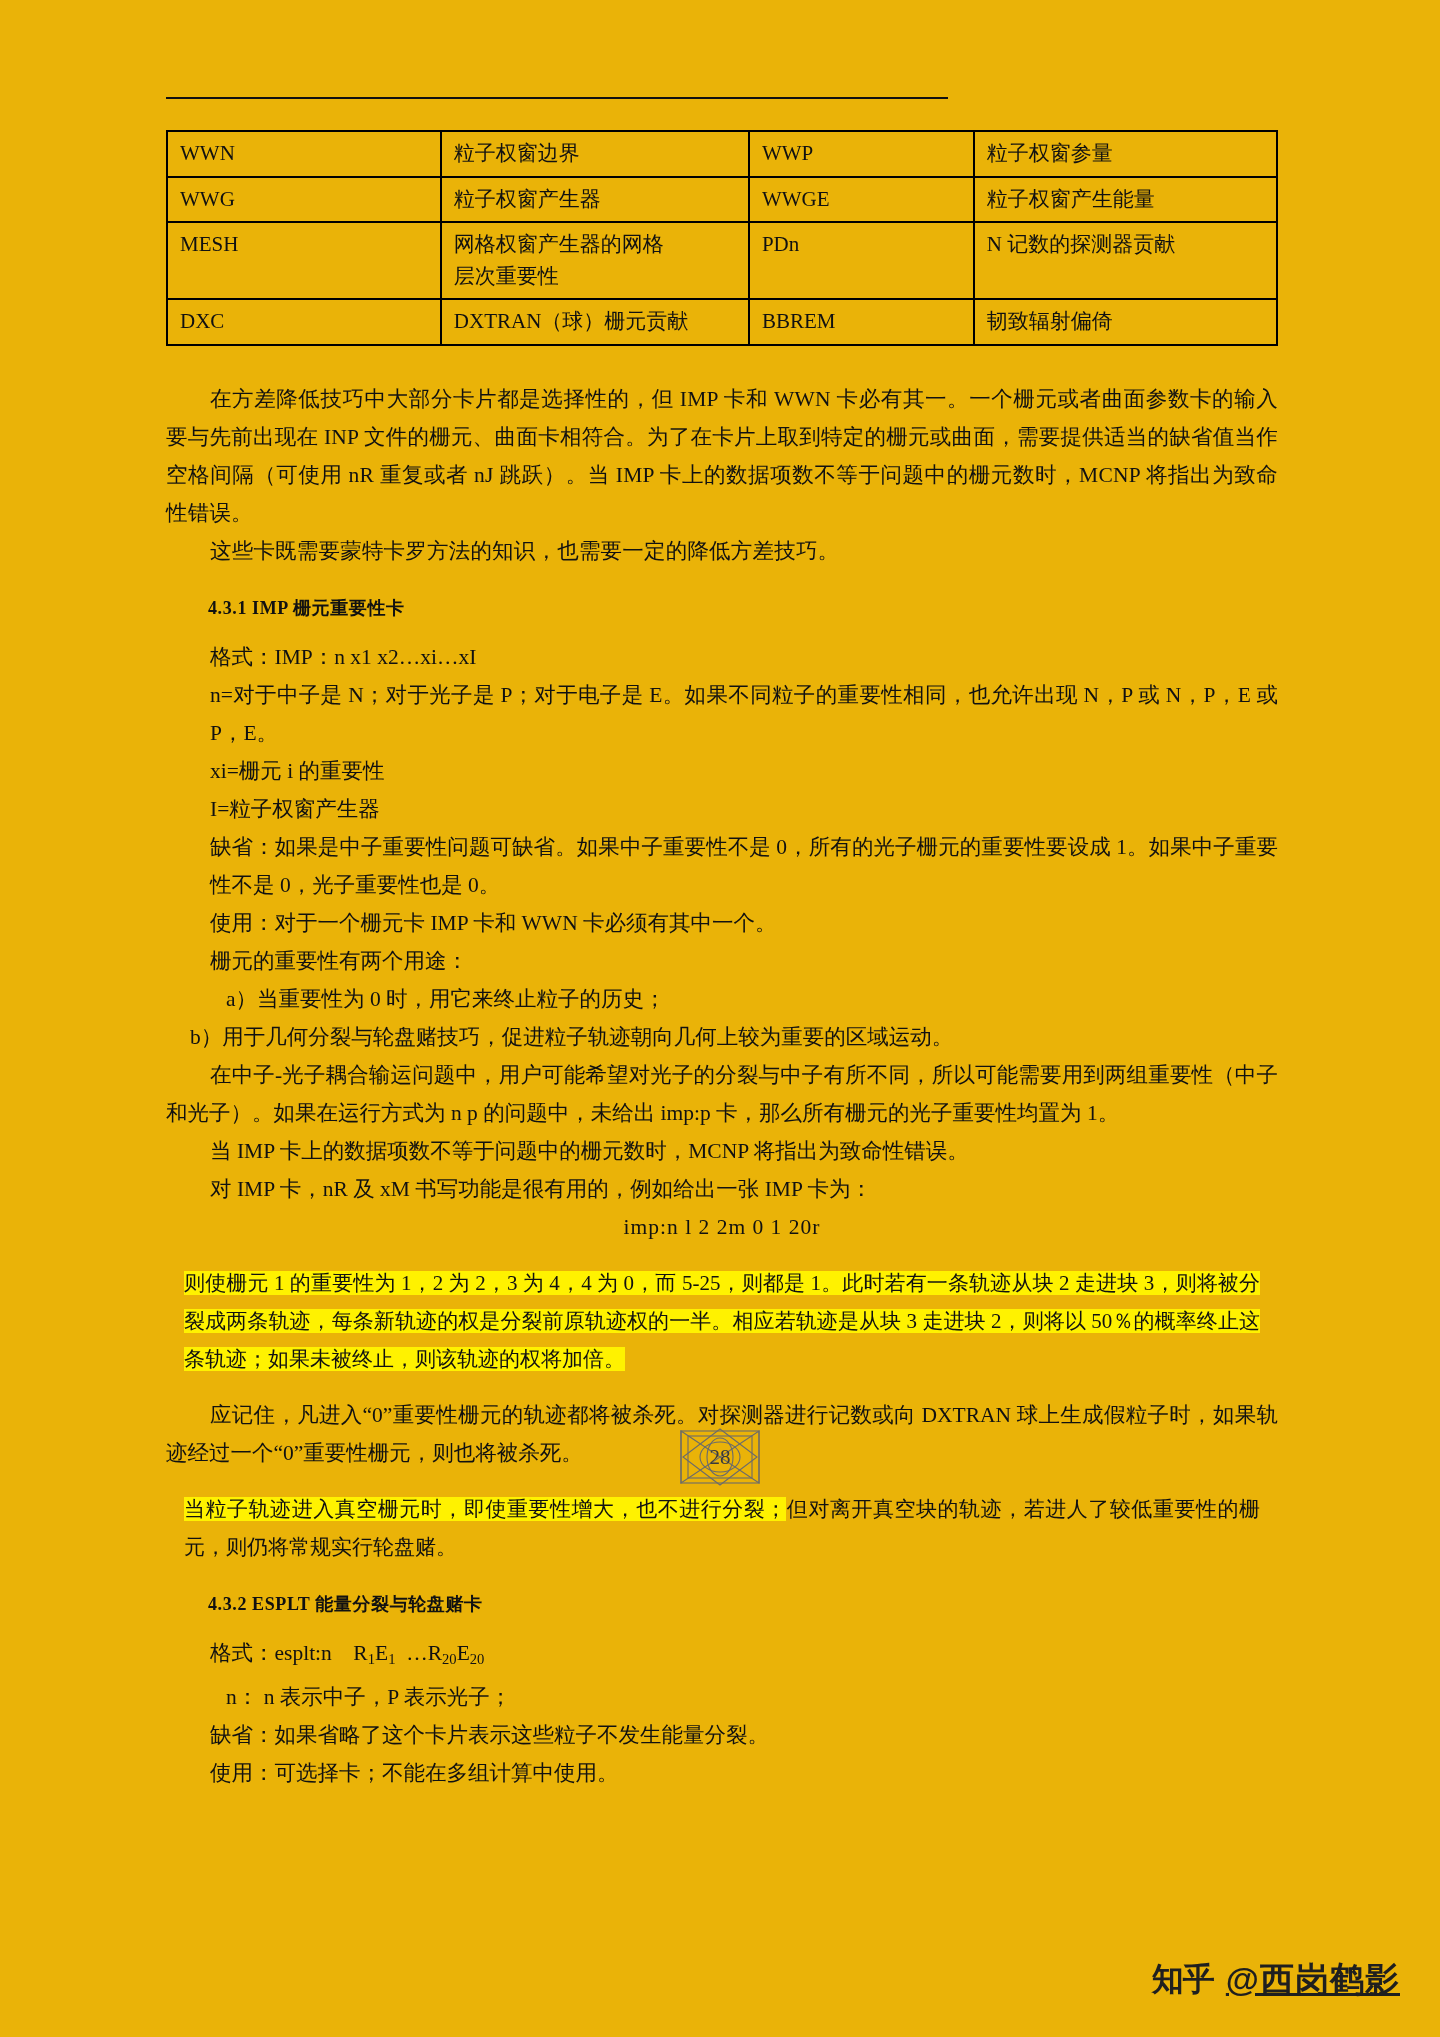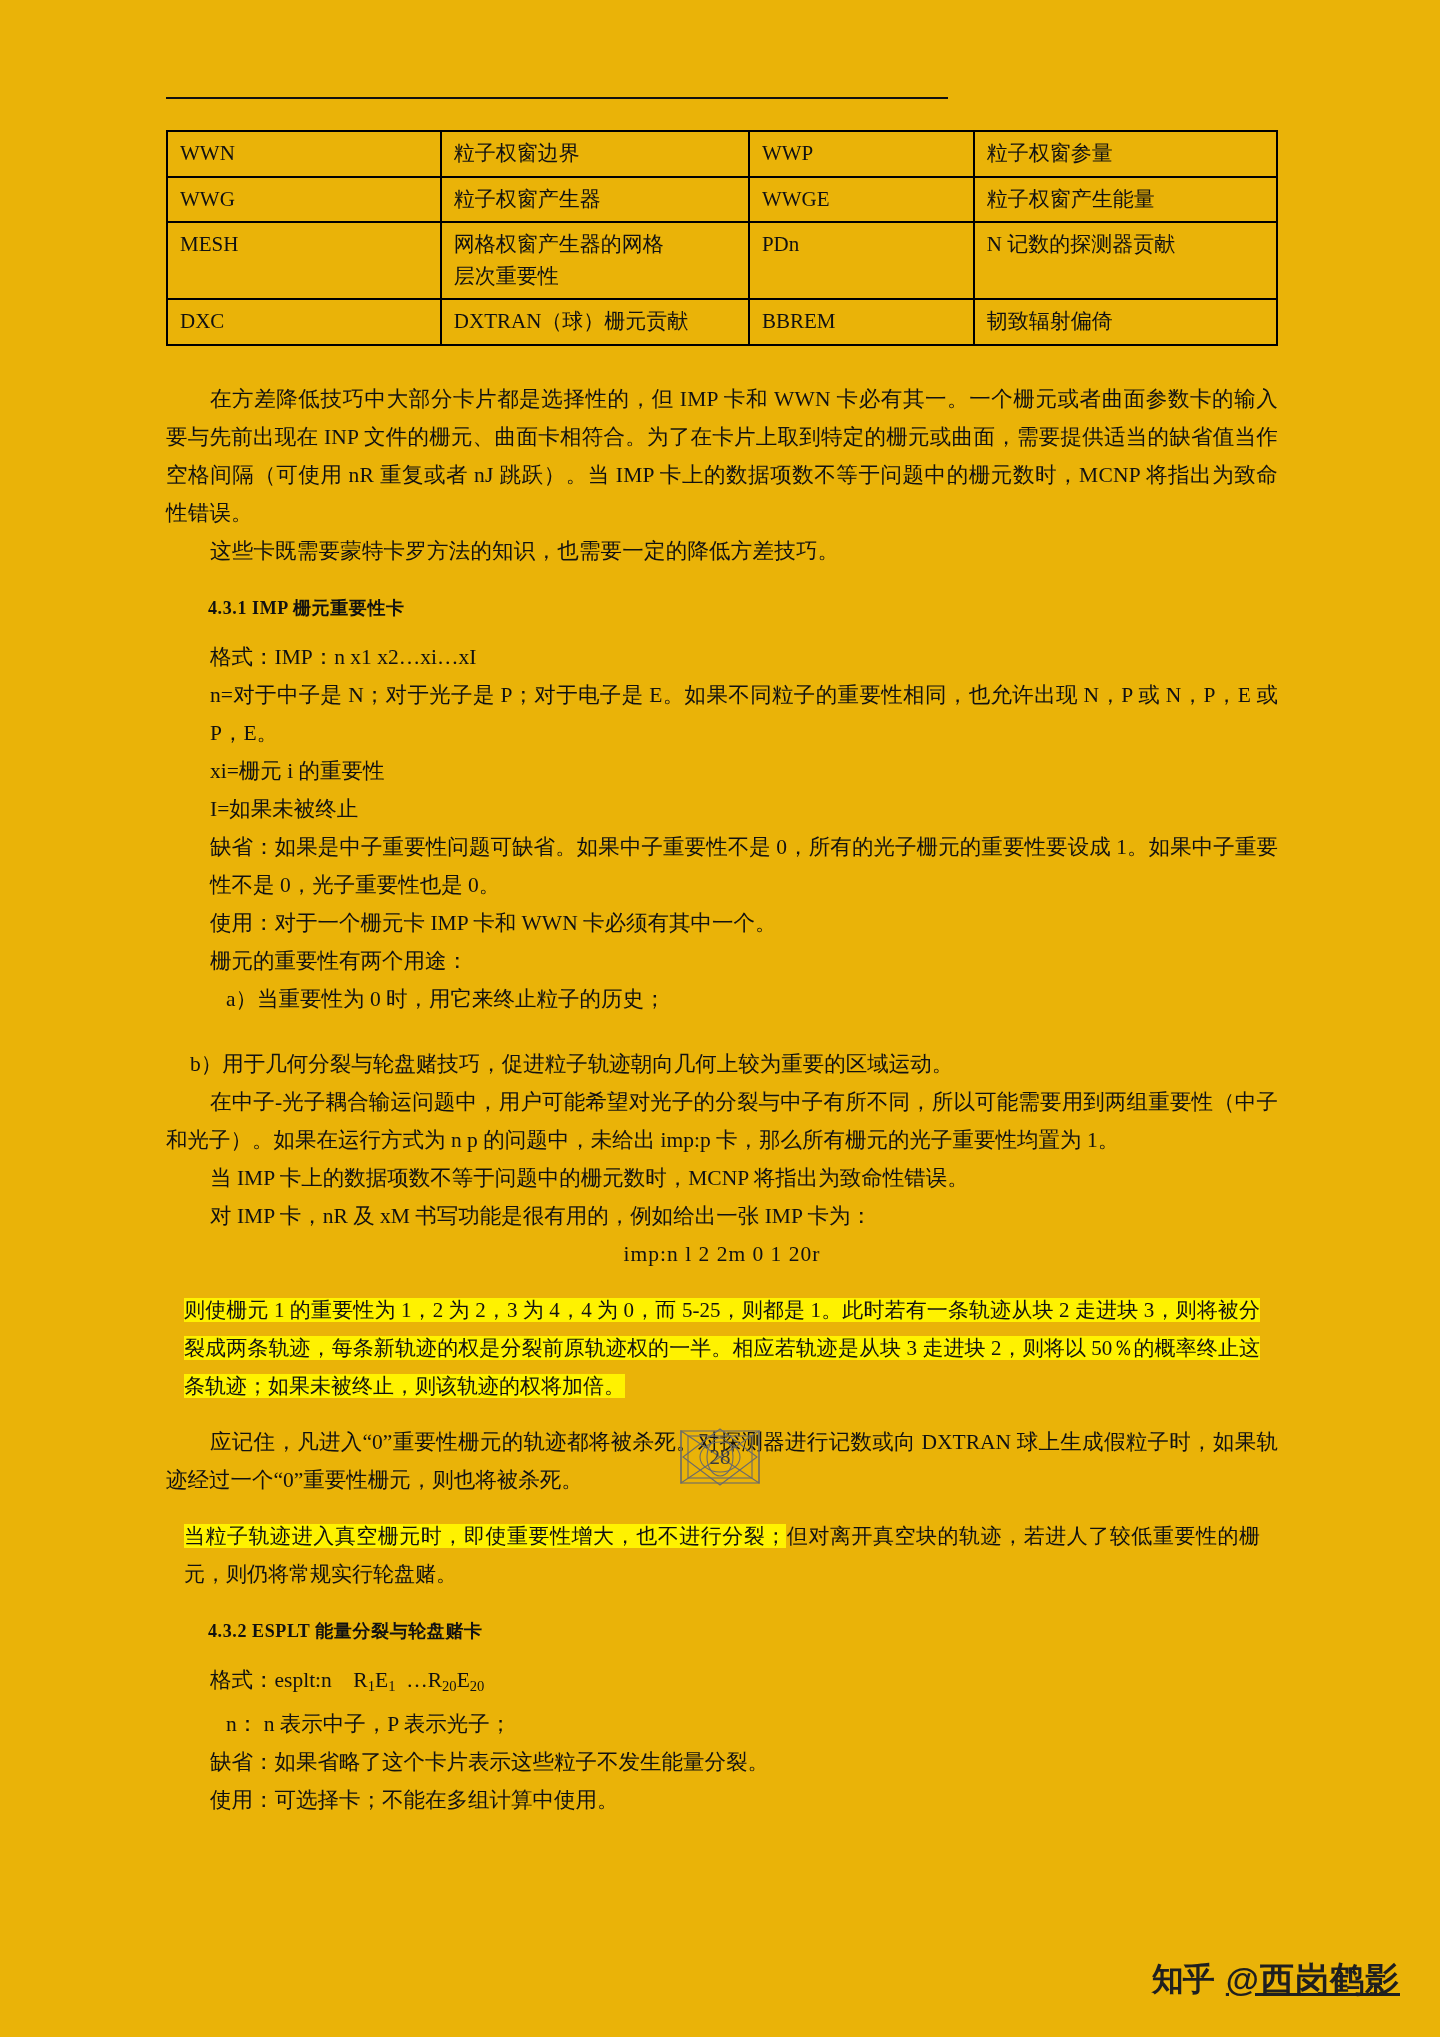--- a/index.html
+++ b/index.html
@@ -89,21 +89,21 @@
   
   .dline {
     font-size: 21.5px;
     line-height: 38px;
     padding-left: 44px;
     margin: 0;
     text-align: justify;
     text-justify: inter-ideograph;
   }
   .dline.sub { padding-left: 60px; }
-  .dline.subb { padding-left: 24px; margin-top: 27px; }
+  .dline.subb { padding-left: 24px; }
 
   .block-justified {
     font-size: 21.5px;
     line-height: 38px;
     margin: 0;
     text-align: justify;
     text-justify: inter-ideograph;
   }
   .block-justified.ind { text-indent: 44px; }
   .block-justified.pad { padding-left: 44px; }
@@ -243,21 +243,21 @@
     <div class="body-block">
       <p class="para indent">在方差降低技巧中大部分卡片都是选择性的，但 IMP 卡和 WWN 卡必有其一。一个栅元或者曲面参数卡的输入要与先前出现在 INP 文件的栅元、曲面卡相符合。为了在卡片上取到特定的栅元或曲面，需要提供适当的缺省值当作空格间隔（可使用 nR 重复或者 nJ 跳跃）。当 IMP 卡上的数据项数不等于问题中的栅元数时，MCNP 将指出为致命性错误。</p>
       <p class="para indent">这些卡既需要蒙特卡罗方法的知识，也需要一定的降低方差技巧。</p>
     </div>
 
     <h2 class="heading">4.3.1 IMP  栅元重要性卡</h2>
 
     <p class="dline">格式：IMP：n x1 x2…xi…xI</p>
     <p class="block-justified pad">n=对于中子是 N；对于光子是 P；对于电子是 E。如果不同粒子的重要性相同，也允许出现 N，P 或 N，P，E 或 P，E。</p>
     <p class="dline">xi=栅元 i 的重要性</p>
-    <p class="dline">I=如果未被终止</p>
+    <p class="dline">I=粒子权窗产生器</p>
     <p class="block-justified pad">缺省：如果是中子重要性问题可缺省。如果中子重要性不是 0，所有的光子栅元的重要性要设成 1。如果中子重要性不是 0，光子重要性也是 0。</p>
     <p class="dline">使用：对于一个栅元卡 IMP 卡和 WWN 卡必须有其中一个。</p>
     <p class="dline">栅元的重要性有两个用途：</p>
     <p class="dline sub">a）当重要性为 0 时，用它来终止粒子的历史；</p>
     <p class="dline subb">b）用于几何分裂与轮盘赌技巧，促进粒子轨迹朝向几何上较为重要的区域运动。</p>
 
     <p class="block-justified ind">在中子-光子耦合输运问题中，用户可能希望对光子的分裂与中子有所不同，所以可能需要用到两组重要性（中子和光子）。如果在运行方式为 n p 的问题中，未给出 imp:p 卡，那么所有栅元的光子重要性均置为 1。</p>
     <p class="block-justified ind">当 IMP 卡上的数据项数不等于问题中的栅元数时，MCNP 将指出为致命性错误。</p>
     <p class="block-justified ind">对 IMP 卡，nR 及 xM 书写功能是很有用的，例如给出一张 IMP 卡为：</p>
 

